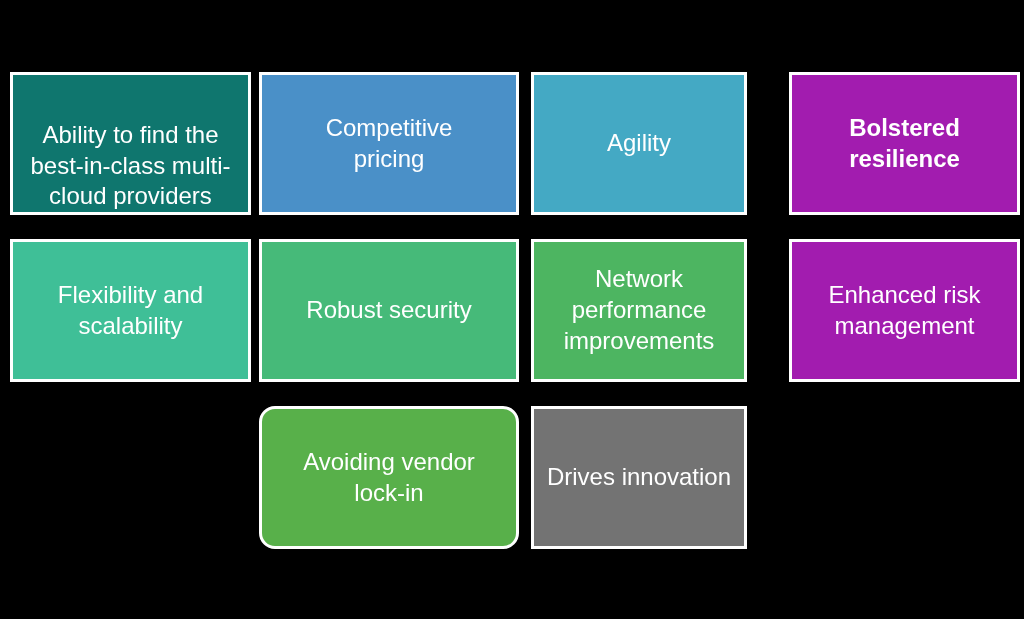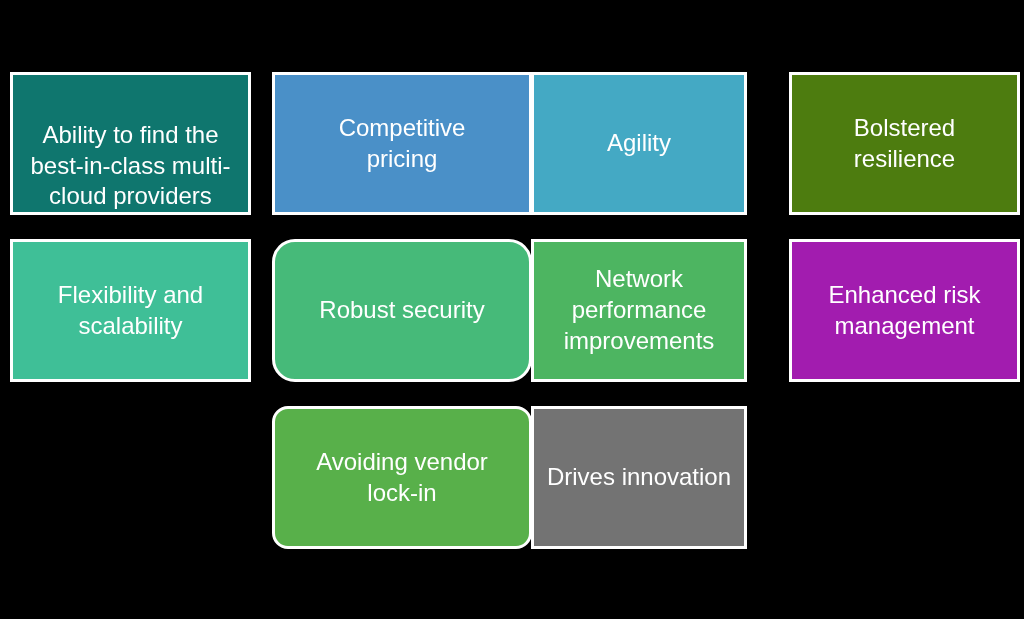--- a/index.html
+++ b/index.html
@@ -33,51 +33,51 @@
     text-align: center;
     white-space: pre-line;
     padding: 0 6px;
   }
   
   .r1 { top: 72px; }
   .r2 { top: 239px; }
   .r3 { top: 406px; }
   
   .c1 { left: 10px;  width: 241px; }
-  .c2 { left: 272px; width: 260px; }
+  .c2 { left: 259px; width: 260px; }
   .c3 { left: 531px; width: 216px; }
   .c4 { left: 789px; width: 231px; }
 </style>
 </head>
 <body style="background-color: rgb(0, 0, 0);">
 
 <div class="canvas">
 
   <div class="box r1 c1" style="background-color: #0f766e; align-items: flex-end;">
     <span class="box-label">Ability to find the
 best-in-class multi-
 cloud providers</span>
   </div>
   <div class="box r1 c2" style="background-color: rgb(74, 144, 200);">
     <span class="box-label">Competitive
 pricing</span>
   </div>
   <div class="box r1 c3" style="background-color: rgb(68, 169, 196);">
     <span class="box-label">Agility</span>
   </div>
-  <div class="box r1 c4" style="background-color: #4d7c0f;">
+  <div class="box r1 c4" style="background-color: #a21caf; font-weight: bold;">
     <span class="box-label">Bolstered
 resilience</span>
   </div>
 
   <div class="box r2 c1" style="background-color: rgb(63, 191, 151);">
     <span class="box-label">Flexibility and
 scalability</span>
   </div>
-  <div class="box r2 c2" style="background-color: rgb(70, 186, 121); border-radius: 23px;">
+  <div class="box r2 c2" style="background-color: rgb(70, 186, 121);">
     <span class="box-label">Robust security</span>
   </div>
   <div class="box r2 c3" style="background-color: rgb(77, 181, 97);">
     <span class="box-label">Network
 performance
 improvements</span>
   </div>
   <div class="box r2 c4" style="background-color: #a21caf;">
     <span class="box-label">Enhanced risk
 management</span>

